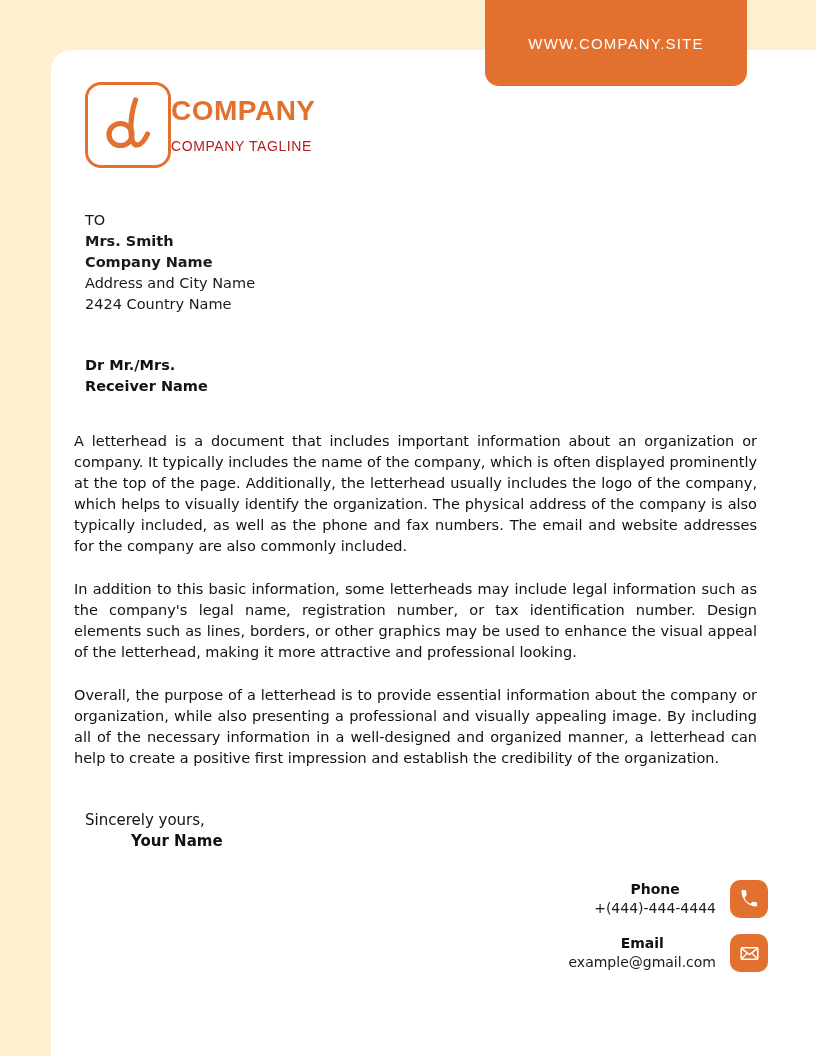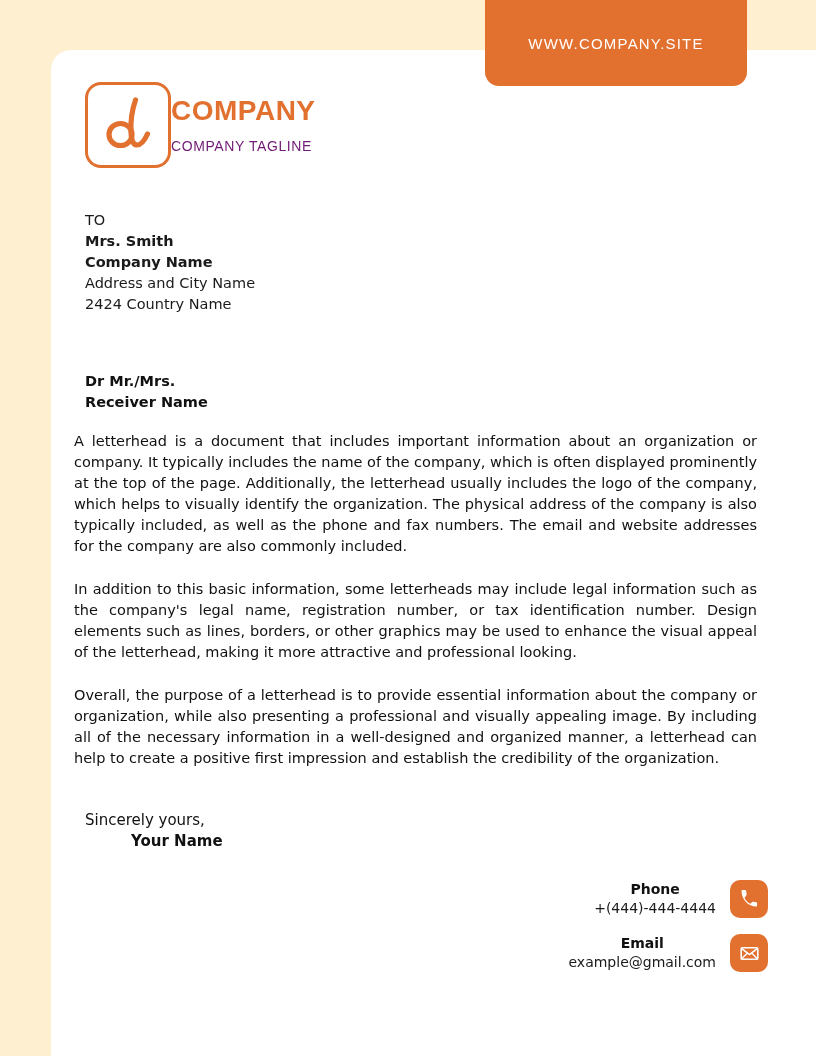--- a/index.html
+++ b/index.html
@@ -64,21 +64,21 @@
   .logo-mark svg { display:block; }
   .brand-name {
     color:#e2702f;
     font-size:28px;
     font-weight:bold;
     letter-spacing:0.5px;
     line-height:1.1;
     font-family:"Liberation Sans", sans-serif;
   }
   .brand-tagline {
-    color:#701a75;
+    color:#b91c1c;
     font-size:14px;
     letter-spacing:0.6px;
     margin-top:12px;
     font-family:"Liberation Sans", sans-serif;
   }
 
   
   .recipient {
     position:absolute;
     left:85px; top:210px;
@@ -97,21 +97,21 @@
     text-align:right;
     font-size:14.5px;
     font-weight:bold;
     color:#111;
     z-index:3;
   }
 
   
   .salutation {
     position:absolute;
-    left:85px; top:371px;
+    left:85px; top:355px;
     font-size:14.5px;
     font-weight:bold;
     color:#111;
     line-height:21px;
     z-index:3;
   }
 
   
   .body-copy {
     position:absolute;

